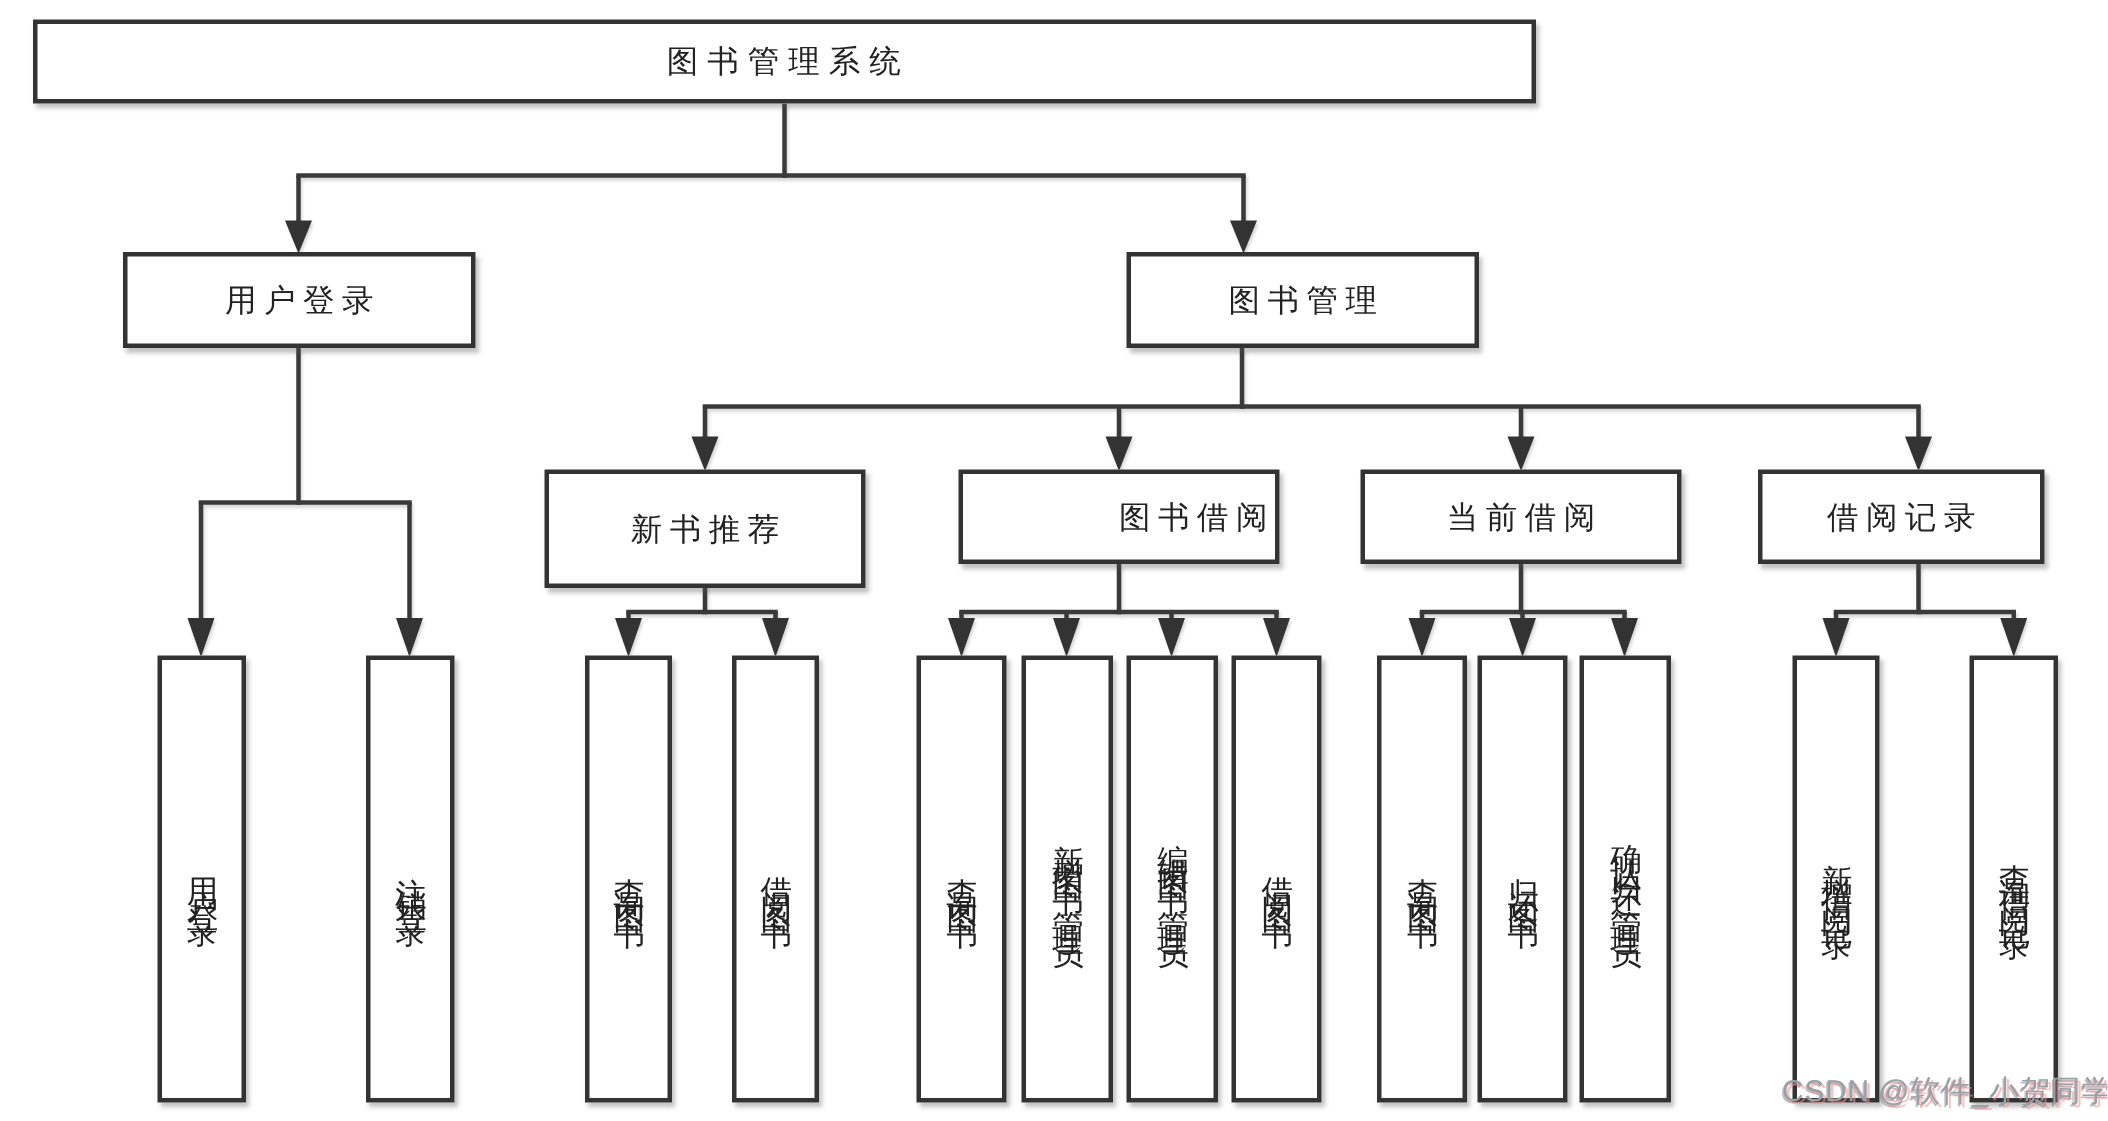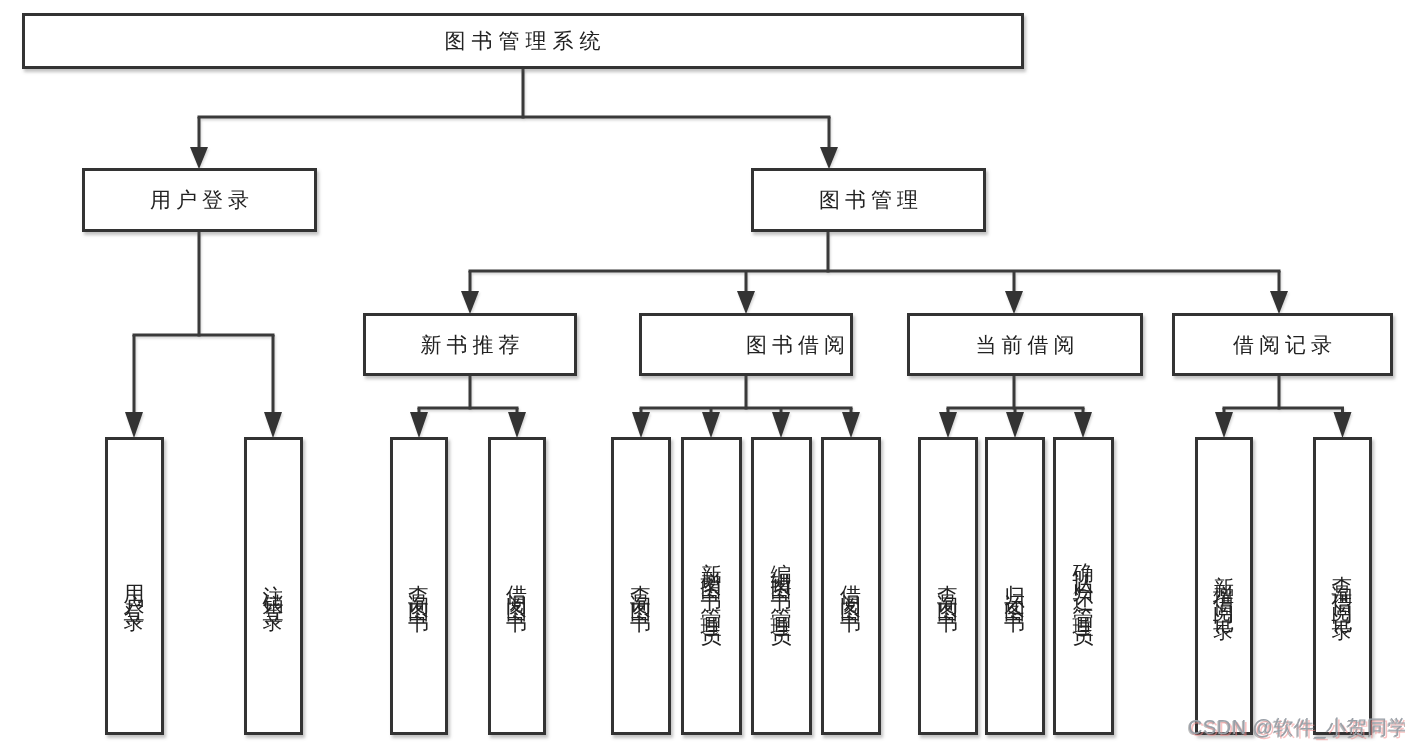--- a/index.html
+++ b/index.html
@@ -146,30 +146,30 @@
     <span class="h-label">图书管理系统</span>
   </div>
 
   <div class="node" style="left:82px; top:168px; width:235px; height:64px;">
     <span class="h-label">用户登录</span>
   </div>
   <div class="node" style="left:751px; top:168px; width:235px; height:64px;">
     <span class="h-label">图书管理</span>
   </div>
 
-  <div class="node" style="left:363px; top:313px; width:214px; height:63px;">
+  <div class="node" style="left:363px; top:313px; width:214px; height:79px;">
     <span class="h-label">新书推荐</span>
   </div>
   <div class="node" style="left:639px; top:313px; width:214px; height:63px;justify-content:flex-end;">
     <span class="h-label">图书借阅</span>
   </div>
-  <div class="node" style="left:907px; top:313px; width:236px; height:63px;">
+  <div class="node" style="left:907px; top:313px; width:214px; height:63px;">
     <span class="h-label">当前借阅</span>
   </div>
-  <div class="node" style="left:1172px; top:313px; width:221px; height:63px;">
+  <div class="node" style="left:1172px; top:313px; width:191px; height:63px;">
     <span class="h-label">借阅记录</span>
   </div>
 
   <div class="node" style="left:105px; top:437px; width:59px; height:298px;">
     <span class="v-label">用户登录</span>
   </div>
   <div class="node" style="left:244px; top:437px; width:59px; height:298px;">
     <span class="v-label">注销登录</span>
   </div>
 

